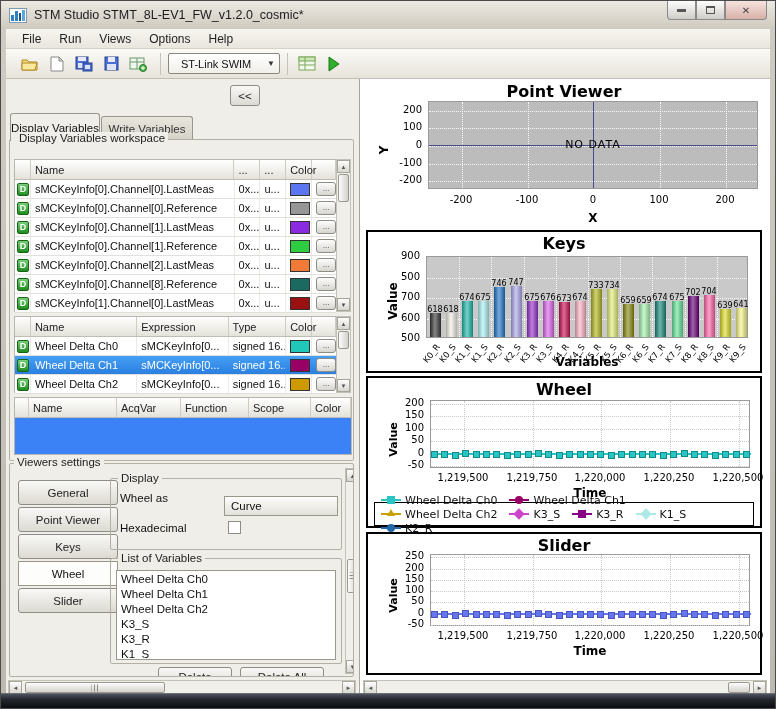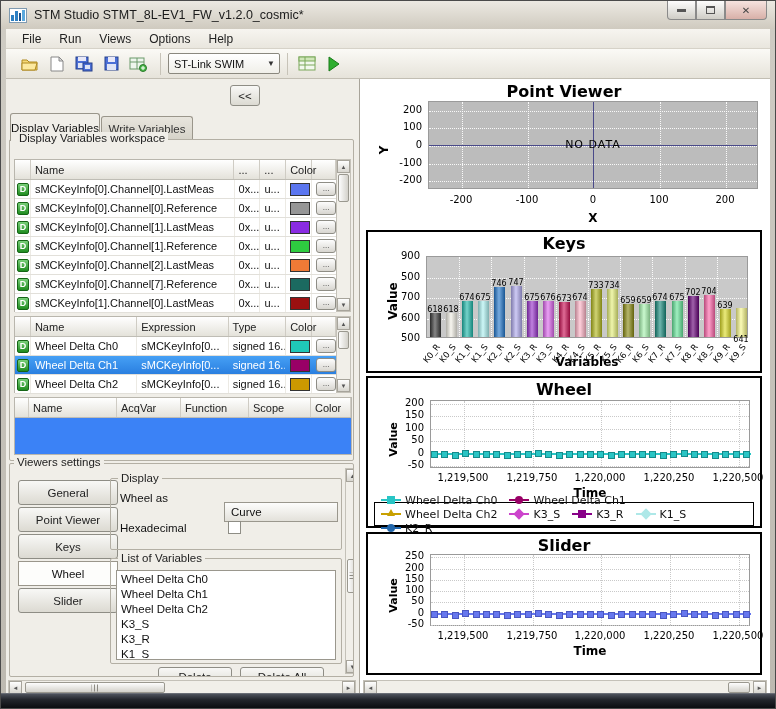--- a/index.html
+++ b/index.html
@@ -24,21 +24,21 @@
   .glyph-max{width:9px;height:8px;border:1px solid #555;border-top:2px solid #555;}
   
   .menubar{position:absolute;top:28px;left:5px;right:5px;height:20px;background:linear-gradient(#f7f5f0,#e9e6de);
            display:flex;align-items:center;padding-left:8px;gap:2px;border-bottom:1px solid #d6d2c8;}
   .menu-item{padding:2px 8px;color:#222;}
   .toolbar{position:absolute;top:48px;left:5px;right:5px;height:30px;background:linear-gradient(#fbfaf6,#e6e3da);
            display:flex;align-items:center;padding-left:12px;border-bottom:1px solid #c2beb3;}
   .tbtn{width:24px;height:24px;display:flex;align-items:center;justify-content:center;margin-right:3px;}
   .tsep{width:1px;height:22px;background:#c7c3b8;margin:0 7px;}
   .combo{width:112px;height:21px;background:linear-gradient(#fff,#f0efe9);border:1px solid #8a887e;border-radius:2px;
-         display:flex;align-items:center;padding-left:5px;font-size:11px;position:relative;}
+         display:flex;align-items:center;padding-left:12px;font-size:11px;position:relative;}
   .combo .arr{position:absolute;right:4px;top:5px;font-size:8px;color:#333;}
   
   .main{position:absolute;top:78px;left:5px;right:5px;bottom:15px;background:#f0eee8;}
   .panel-left{position:absolute;left:0;top:0;width:352px;height:100%;overflow:hidden;}
   .panel-right{position:absolute;left:353px;right:0;top:0;height:100%;background:#fff;border-left:1px solid #a8a49a;overflow:hidden;}
   .btn{background:linear-gradient(#f8f8f6,#dcdad2);border:1px solid #8e8d85;border-radius:3px;
        display:flex;align-items:center;justify-content:center;font-size:11.5px;color:#222;}
   
   .tab{position:absolute;height:26px;display:flex;align-items:center;justify-content:center;font-size:11.5px;
        border:1px solid #9a968b;border-bottom:none;border-radius:3px 3px 0 0;}
@@ -291,21 +291,21 @@
               <span class="swatch" style="background: rgb(240, 122, 54);"></span>
             </div>
             <div class="td" style="width: 24px; border-right: none;">
               <span class="dots">...</span>
             </div>
           </div>
           <div class="trow">
             <div class="td" style="width: 16px; padding-left: 1px;">
               <span class="dicon">D</span>
             </div>
-            <div class="td" style="width: 205px;">sMCKeyInfo[0].Channel[7].Reference</div>
+            <div class="td" style="width: 205px;">sMCKeyInfo[0].Channel[8].Reference</div>
             <div class="td" style="width: 26px;">0x...</div>
             <div class="td" style="width: 26px;">u...</div>
             <div class="td" style="width: 26px;">
               <span class="swatch" style="background: rgb(27, 106, 96);"></span>
             </div>
             <div class="td" style="width: 24px; border-right: none;">
               <span class="dots">...</span>
             </div>
           </div>
           <div class="trow">
@@ -415,21 +415,21 @@
               <span>Wheel</span>
             </div>
             <div class="vtab btn" style="top: 124px; display: flex; align-items: center; justify-content: center; font-size: 11.5px;">
               <span>Slider</span>
             </div>
           </div>
 
         <div class="fieldset" style="left:100px;top:14px;width:232px;height:72px;"></div>
         <span class="gb-label" style="left:108px;top:8px;">Display</span>
         <span style="position:absolute;left:110px;top:28px;font-size:11.5px;">Wheel as</span>
-        <div class="wide-combo" style="left:214px;top:38px;width:114px;">
+        <div class="wide-combo" style="left:214px;top:32px;width:114px;">
           <span>Curve</span>
         </div>
         <span style="position:absolute;left:110px;top:58px;font-size:11.5px;">Hexadecimal</span>
         <div class="checkbox" style="left:218px;top:57px;"></div>
 
         <div class="fieldset" style="left:100px;top:94px;width:232px;height:106px;"></div>
         <span class="gb-label" style="left:108px;top:88px;">List of Variables</span>
         <div class="listbox" style="left:106px;top:106px;width:220px;height:90px;" id="varlist">
             <div class="list-item">Wheel Delta Ch0</div>
             <div class="list-item">Wheel Delta Ch1</div>
@@ -545,21 +545,21 @@
             <div class="bar-label" style="left: 220px; top: 36px;">674</div>
             <div class="bar" style="left: 245px; width: 11px; height: 36px; background-color: rgb(102, 230, 154); background-image: linear-gradient(90deg, rgba(0, 0, 0, 0.28), rgba(255, 255, 255, 0.38) 45%, rgba(0, 0, 0, 0.28));"></div>
             <div class="bar-label" style="left: 237px; top: 36px;">675</div>
             <div class="bar" style="left: 261px; width: 11px; height: 41px; background-color: rgb(102, 0, 119); background-image: linear-gradient(90deg, rgba(0, 0, 0, 0.28), rgba(255, 255, 255, 0.38) 45%, rgba(0, 0, 0, 0.28));"></div>
             <div class="bar-label" style="left: 253px; top: 31px;">702</div>
             <div class="bar" style="left: 277px; width: 11px; height: 42px; background-color: rgb(255, 102, 170); background-image: linear-gradient(90deg, rgba(0, 0, 0, 0.28), rgba(255, 255, 255, 0.38) 45%, rgba(0, 0, 0, 0.28));"></div>
             <div class="bar-label" style="left: 269px; top: 30px;">704</div>
             <div class="bar" style="left: 293px; width: 11px; height: 28px; background-color: rgb(222, 222, 42); background-image: linear-gradient(90deg, rgba(0, 0, 0, 0.28), rgba(255, 255, 255, 0.38) 45%, rgba(0, 0, 0, 0.28));"></div>
             <div class="bar-label" style="left: 285px; top: 44px;">639</div>
             <div class="bar" style="left: 309px; width: 11px; height: 29px; background-color: rgb(248, 248, 138); background-image: linear-gradient(90deg, rgba(0, 0, 0, 0.28), rgba(255, 255, 255, 0.38) 45%, rgba(0, 0, 0, 0.28));"></div>
-            <div class="bar-label" style="left: 301px; top: 43px; margin-top: 35px;">641</div>
+            <div class="bar-label" style="left: 301px; top: 43px;">641</div>
           </div>
         <div class="axis-label" style="left:58px;top:123px;width:322px;">Variables</div>
       <div class="ticklab" style="top: 18px; width: 34px; text-align: right; right: auto; left: 18px;">900</div>
           <div class="ticklab" style="top: 39px; width: 34px; text-align: right; right: auto; left: 18px;">500</div>
           <div class="ticklab" style="top: 59px; width: 34px; text-align: right; right: auto; left: 18px;">700</div>
           <div class="ticklab" style="top: 80px; width: 34px; text-align: right; right: auto; left: 18px;">600</div>
           <div class="ticklab" style="top: 100px; width: 34px; text-align: right; right: auto; left: 18px;">500</div>
           <div class="xcat" style="left: 26px; top: 110px;">K0_R</div>
           <div class="xcat" style="left: 42px; top: 110px;">K0_S</div>
           <div class="xcat" style="left: 58px; top: 110px;">K1_R</div>

